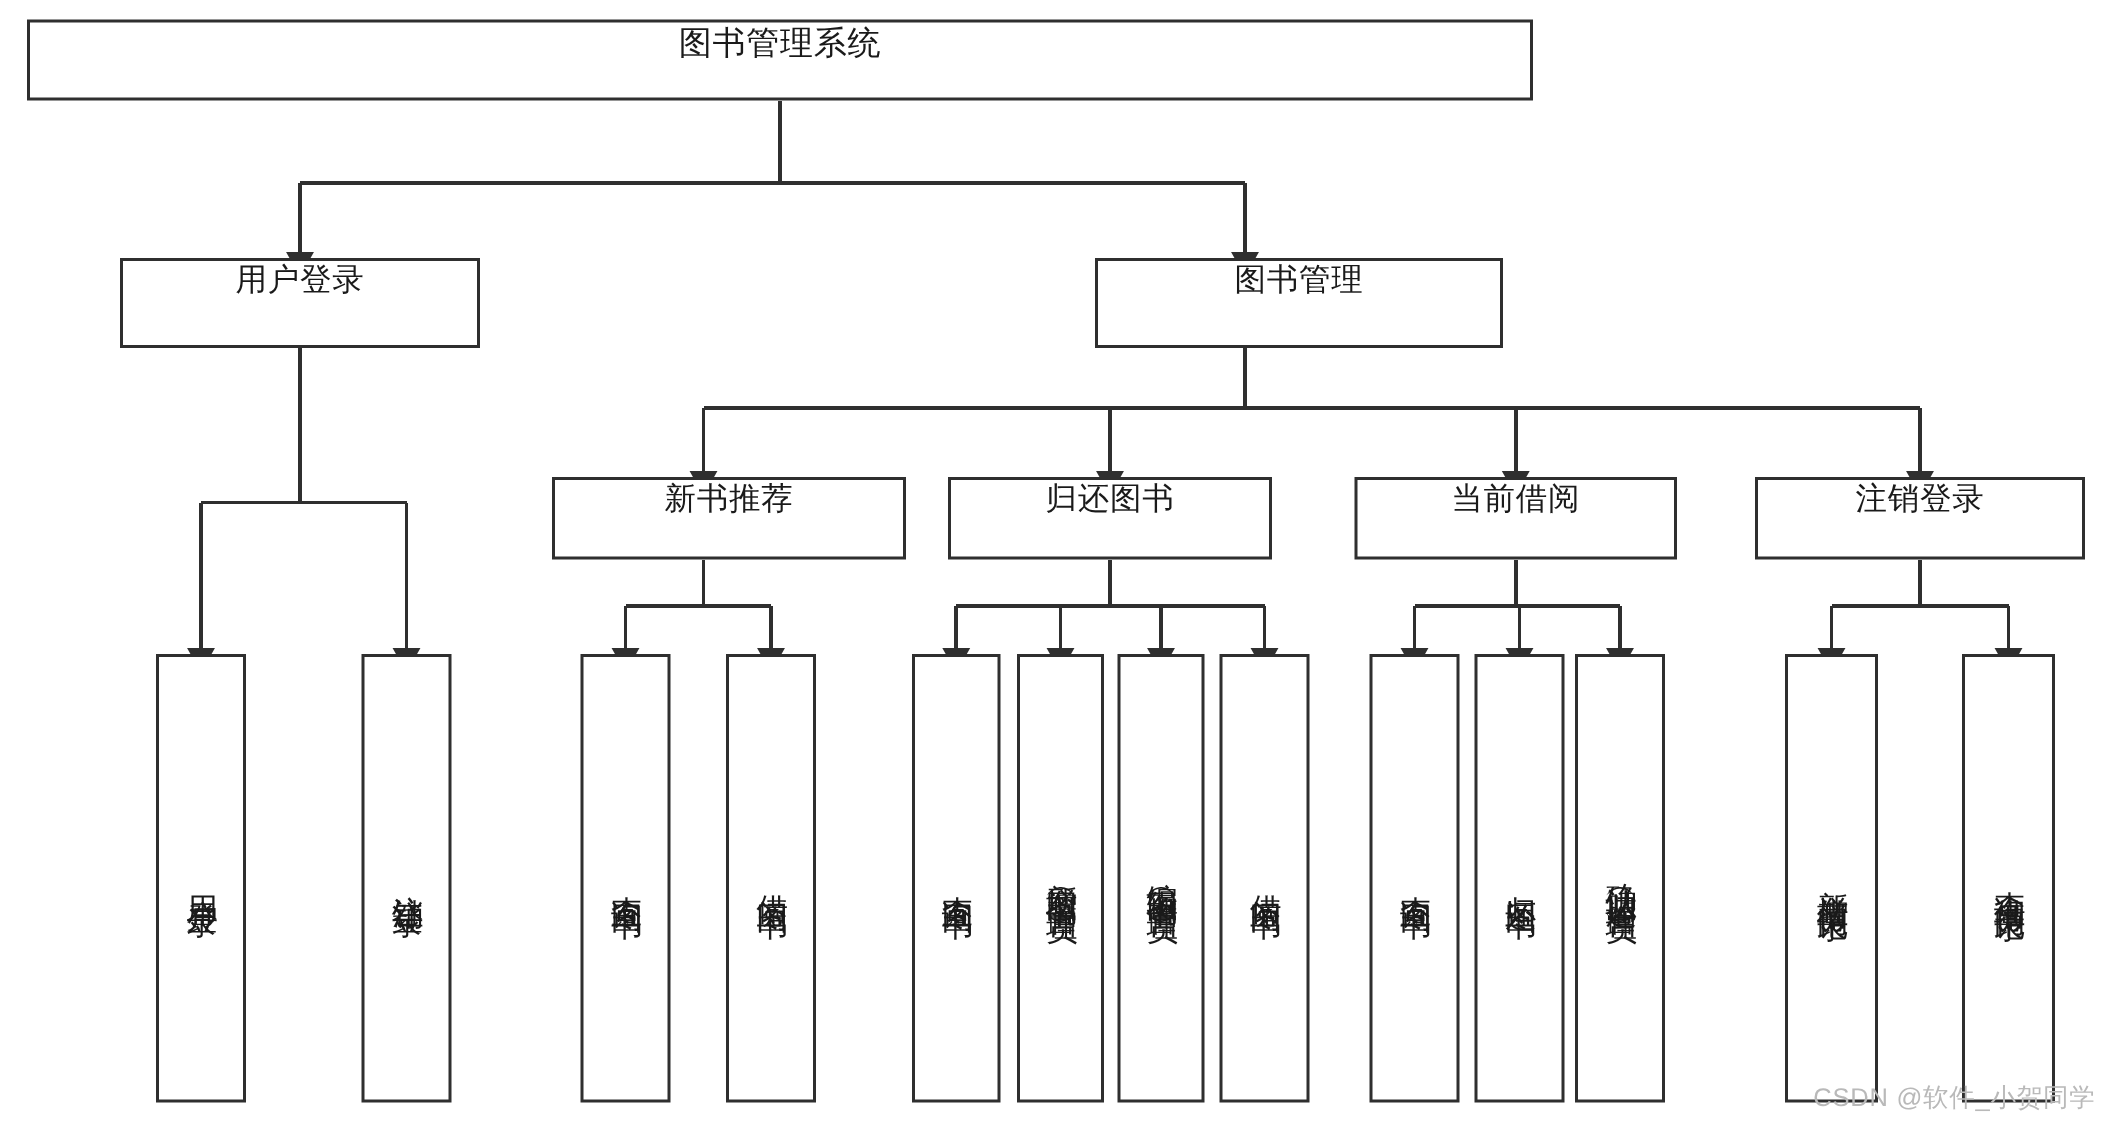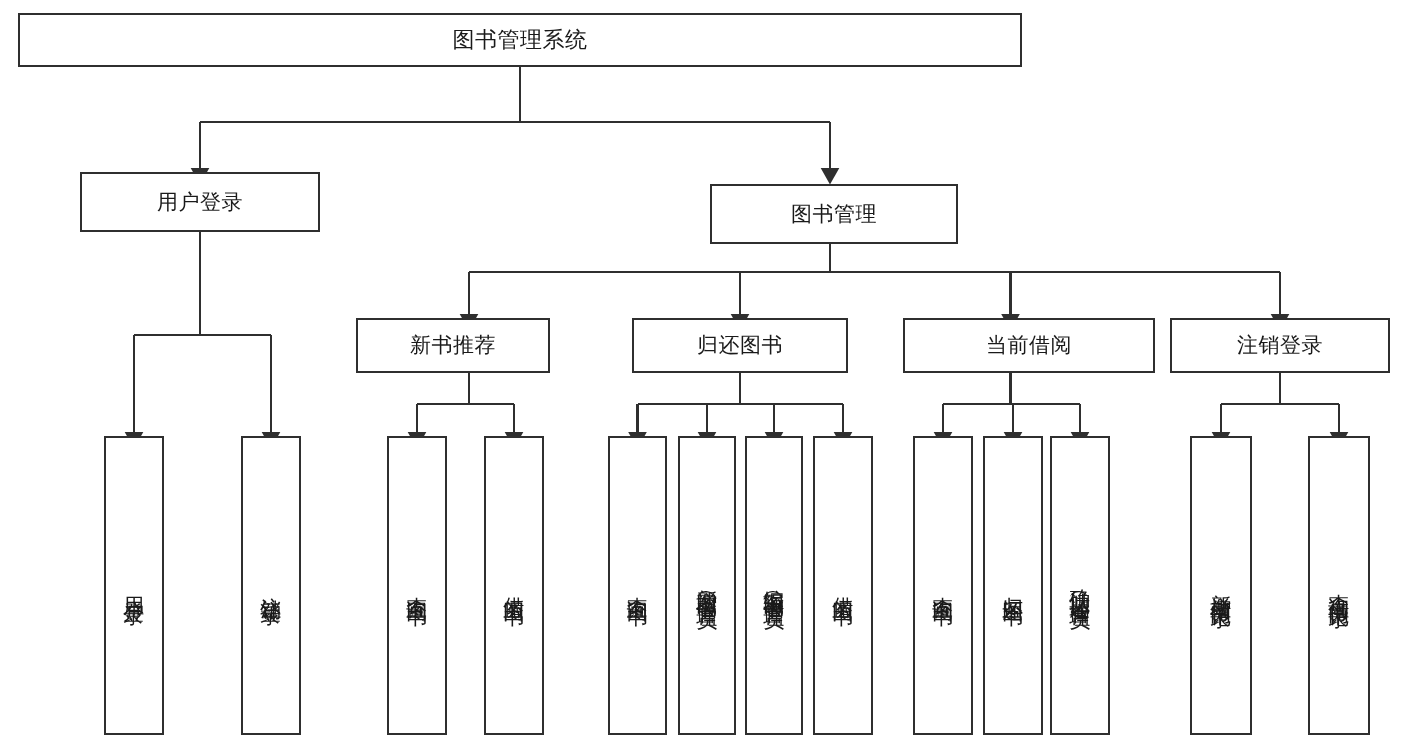--- a/index.html
+++ b/index.html
@@ -23,21 +23,21 @@
     top: 0;
     width: 1405px;
     height: 747px;
   }
   .node {
     position: absolute;
     box-sizing: border-box;
     border: 2px solid #2f2f2f;
     background: #ffffff;
     display: flex;
-    align-items: center;
+    align-items: flex-start;
     justify-content: center;
     color: #1a1a1a;
   }
   .node.horizontal .node-label {
     font-size: 21px;
     line-height: 1.25;
     white-space: nowrap;
     letter-spacing: 0.5px;
   }
   .node.vertical {
@@ -115,30 +115,30 @@
       </g>
   </svg>
 
   <div id="nodes-layer">
       <div class="node horizontal root" style="left: 18px; top: 13px; width: 1004px; height: 54px;">
         <span class="node-label">图书管理系统</span>
       </div>
       <div class="node horizontal" style="left: 80px; top: 172px; width: 240px; height: 60px;">
         <span class="node-label">用户登录</span>
       </div>
-      <div class="node horizontal" style="left: 710px; top: 172px; width: 248px; height: 60px; margin-top: 12px;">
+      <div class="node horizontal" style="left: 730px; top: 172px; width: 272px; height: 60px;">
         <span class="node-label">图书管理</span>
       </div>
-      <div class="node horizontal" style="left: 356px; top: 318px; width: 194px; height: 55px;">
+      <div class="node horizontal" style="left: 368px; top: 318px; width: 236px; height: 55px;">
         <span class="node-label">新书推荐</span>
       </div>
       <div class="node horizontal" style="left: 632px; top: 318px; width: 216px; height: 55px;">
         <span class="node-label">归还图书</span>
       </div>
-      <div class="node horizontal" style="left: 903px; top: 318px; width: 252px; height: 55px;">
+      <div class="node horizontal" style="left: 903px; top: 318px; width: 215px; height: 55px;">
         <span class="node-label">当前借阅</span>
       </div>
       <div class="node horizontal" style="left: 1170px; top: 318px; width: 220px; height: 55px;">
         <span class="node-label">注销登录</span>
       </div>
       <div class="node vertical" style="left: 104px; top: 436px; width: 60px; height: 299px;">
         <span class="node-label">用户登录</span>
       </div>
       <div class="node vertical" style="left: 241px; top: 436px; width: 60px; height: 299px;">
         <span class="node-label">注销登录</span>
@@ -171,14 +171,15 @@
         <span class="node-label">确认归还（管理员）</span>
       </div>
       <div class="node vertical" style="left: 1190px; top: 436px; width: 62px; height: 299px;">
         <span class="node-label">新增借阅记录</span>
       </div>
       <div class="node vertical" style="left: 1308px; top: 436px; width: 62px; height: 299px;">
         <span class="node-label">查询借阅记录</span>
       </div>
     </div>
 
+  <div id="watermark">CSDN @软件_小贺同学</div>
 
 </div>
 
 </body></html>

